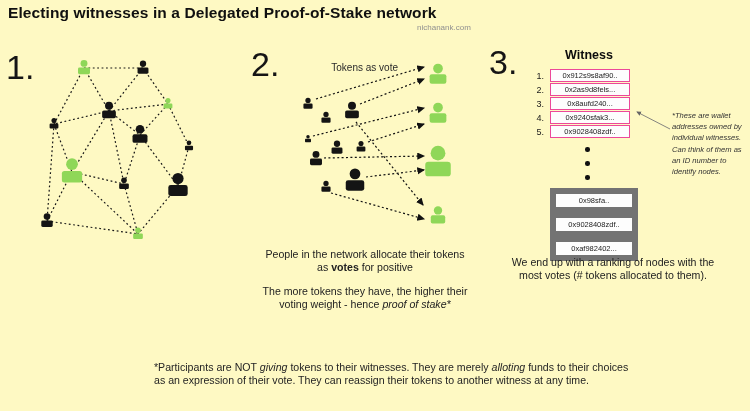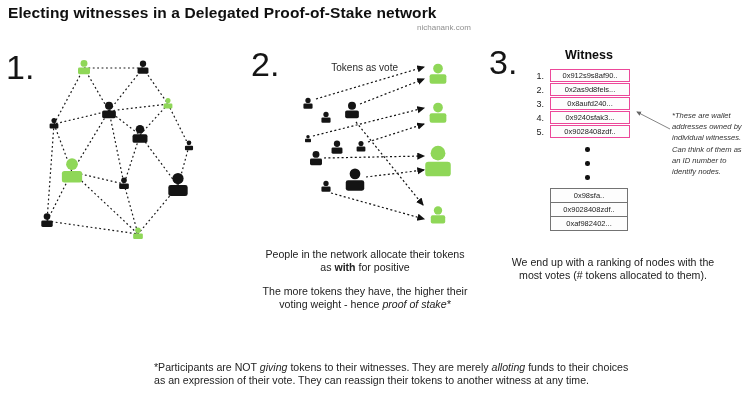--- a/index.html
+++ b/index.html
@@ -1,17 +1,17 @@
 <!DOCTYPE html>
 <html><head>
 <meta charset="utf-8">
 <style>
   html,body{margin:0;padding:0;background:#e9e9e9;}
   .stage{
-    position:relative;width:750px;height:411px;background:#ffffff;
+    position:relative;width:750px;height:411px;background:#fef9c3;
     font-family:"Liberation Sans",sans-serif;color:#1d1d1d;overflow:hidden;
   }
   .abs{position:absolute;}
   .title{left:8px;top:4px;font-size:15.5px;font-weight:700;letter-spacing:.1px;color:#101010;}
   .watermark{left:417px;top:23px;font-size:8px;color:#8f8f8f;}
   .bignum{font-size:34px;font-weight:500;color:#151515;line-height:1;}
   .num1{left:6px;top:50px;}
   .num2{left:251px;top:47px;}
   .num3{left:489px;top:45px;}
   .svg-layer{left:0;top:0;width:750px;height:411px;}
@@ -23,21 +23,21 @@
   .para-gap{height:12px;}
   .witness-head{left:529px;top:48px;width:120px;text-align:center;font-size:12.5px;font-weight:700;color:#0d0d0d;}
   .wlist{left:526px;top:69px;}
   .wrow{display:flex;align-items:center;margin-bottom:1px;}
   .wnum{width:18px;text-align:right;margin-right:6px;font-size:9px;color:#1a1a1a;}
   .wbox{width:78px;height:11px;border:1px solid #ec4899;background:#fdfdfd;
         font-size:7.5px;line-height:11px;text-align:center;color:#222;}
   .dots{left:585px;top:147px;}
   .dot{width:4.5px;height:4.5px;border-radius:50%;background:#111;margin:0 0 9.5px 0;}
   .wlist2{left:550px;top:189px;}
-  .wbox2{width:76px;height:13px;border:1px solid #737373;background:#fdfdfd;
+  .wbox2{width:76px;height:13px;border:6px solid #737373;background:#fdfdfd;
          font-size:7.5px;line-height:13px;text-align:center;color:#222;margin-top:-1px;}
   .note{left:672px;top:110px;width:78px;font-size:7.6px;line-height:11.2px;
         font-style:italic;color:#333;}
   .footnote{left:154px;top:361px;width:478px;font-size:10.6px;line-height:13.2px;color:#242424;}
 </style>
 </head>
 <body>
 
 <div class="stage">
 
@@ -169,21 +169,21 @@
   <div class="abs wlist2">
     <div class="wbox2">0x98sfa..</div>
     <div class="wbox2">0x9028408zdf..</div>
     <div class="wbox2">0xaf982402...</div>
   </div>
 
   <div class="abs note">*These are wallet addresses owned by individual witnesses. Can think of them as an ID number to identify nodes.</div>
 
 
   <div class="abs caption cap2">
-    <div><span>People in the network allocate their tokens as </span><span style="font-weight: bold;">with</span><span> for positive</span></div>
+    <div><span>People in the network allocate their tokens as </span><span style="font-weight: bold;">votes</span><span> for positive</span></div>
     <div class="para-gap"></div>
     <div><span>The more tokens they have, the higher their voting weight - hence </span><span style="font-style: italic;">proof of stake*</span></div>
   </div>
 
   <div class="abs caption cap3">
     <div>We end up with a ranking of nodes with the most votes (# tokens allocated to them).</div>
     <div class="para-gap"></div>
   </div>
 
   <div class="abs footnote"><span>*Participants are NOT </span><span style="font-style: italic;">giving</span><span> tokens to their witnesses. They are merely </span><span style="font-style: italic; margin-top: 12px;">alloting</span><span> funds to their choices as an expression of their vote. They can reassign their tokens to another witness at any time.</span></div>

